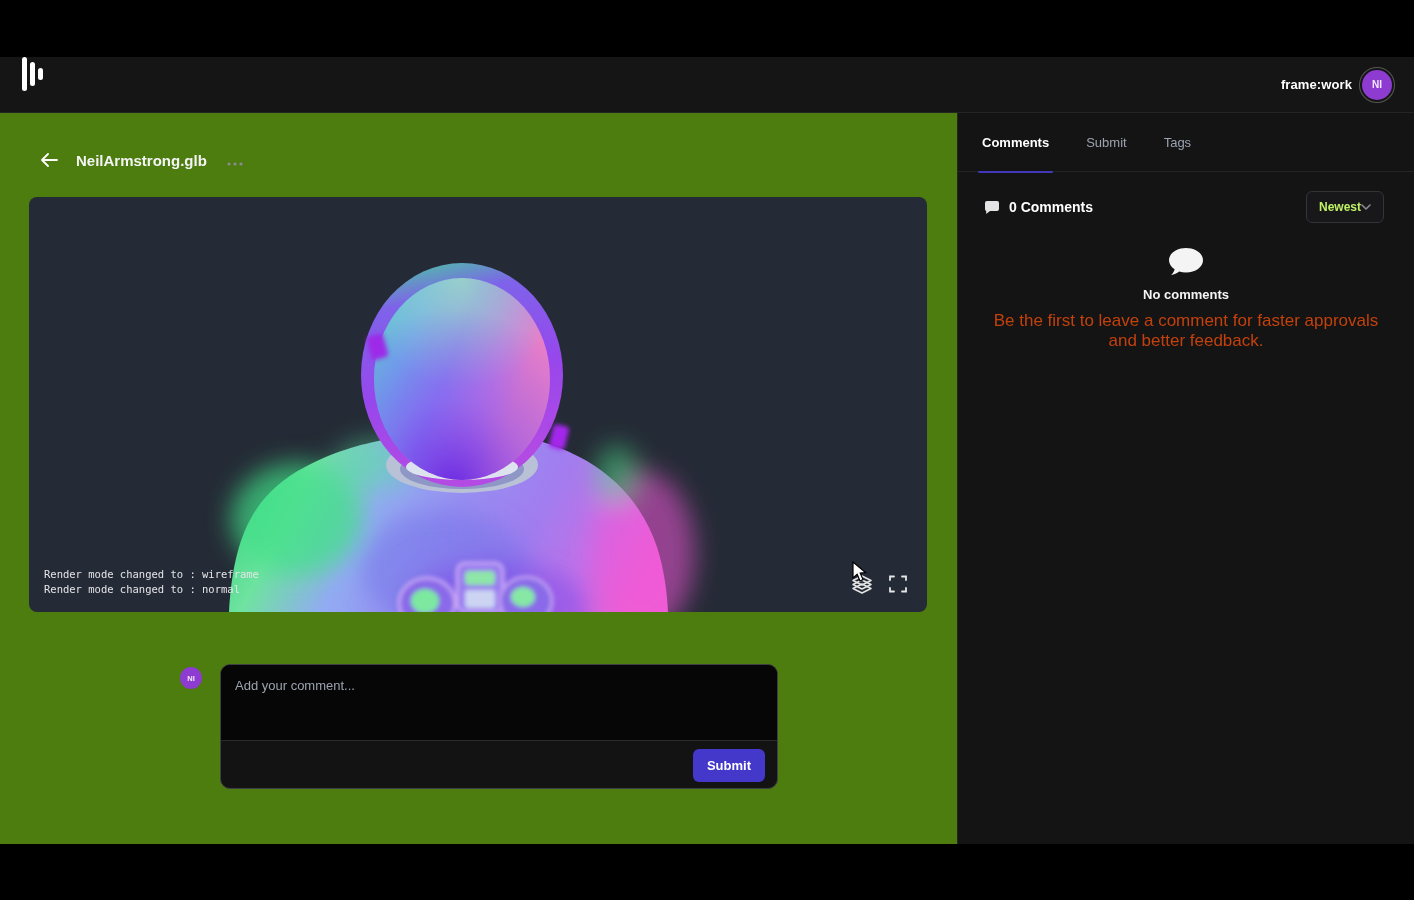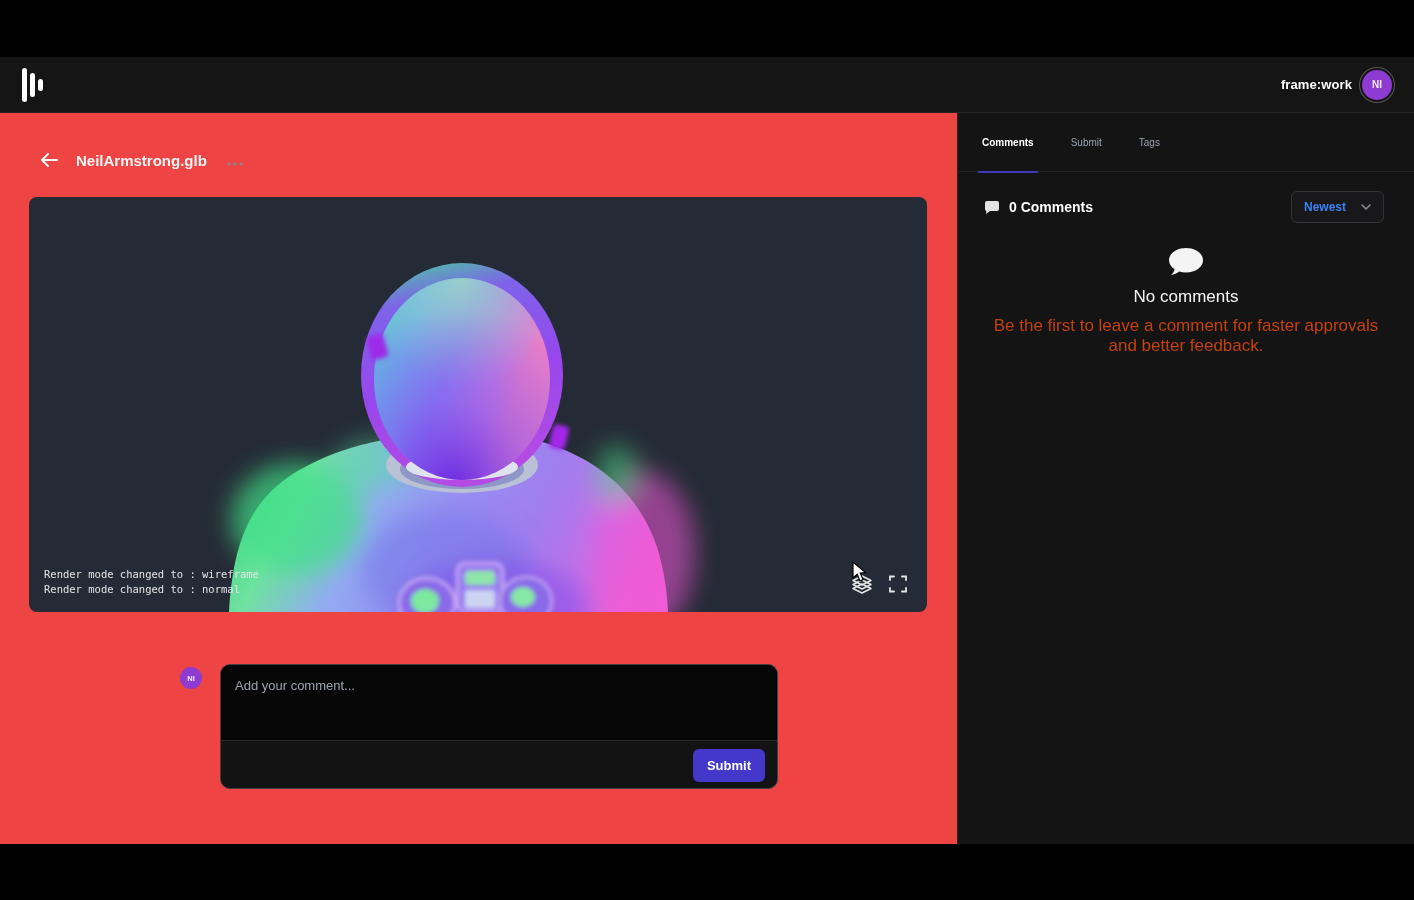--- a/index.html
+++ b/index.html
@@ -3,35 +3,35 @@
 <meta charset="utf-8">
 <style>
   * { margin:0; padding:0; box-sizing:border-box; }
   html,body { width:1414px; height:900px; background:#000; overflow:hidden;
               font-family:"Liberation Sans", sans-serif; -webkit-font-smoothing:antialiased; }
 
   .app { position:absolute; top:57px; left:0; width:1414px; height:787px; background:#121212; }
 
   
   .topbar { position:absolute; top:0; left:0; width:100%; height:56px; background:#151515;
-            border-bottom:1px solid #242424; display:flex; align-items:center;
+            border-bottom:1px solid #242424; display:flex; 
             justify-content:space-between; padding:0 22px 0 22px; }
   .logo { display:flex; align-items:center; gap:3px; height:34px; }
   .logo i { display:block; width:5px; background:#fff; border-radius:3px; }
   .logo i:nth-child(1){ height:34px; }
   .logo i:nth-child(2){ height:24px; }
   .logo i:nth-child(3){ height:12px; }
   .topbar-right { display:flex; align-items:center; gap:10px; }
   .brand { color:#fff; font-size:13px; font-weight:700; letter-spacing:.1px; }
   .avatar { width:30px; height:30px; border-radius:50%; background:#8d3bd0; color:#f4e9ff;
             display:flex; align-items:center; justify-content:center; font-size:10px; font-weight:700;
             box-shadow:0 0 0 2px #151515, 0 0 0 3px rgba(255,255,255,.28); }
 
   
-  .main  { position:absolute; top:56px; left:0; width:957px; height:731px; background:#ef4444; }
+  .main  { position:absolute; top:56px; left:0; width:957px; height:731px; background:#4d7c0f; }
   .panel { position:absolute; top:56px; left:957px; width:457px; height:731px; background:#141414;
            border-left:1px solid #262626; }
 
   
   .title-row { position:absolute; top:36px; left:38px; display:flex; align-items:center; gap:16px; }
   .back-btn { width:22px; height:22px; display:flex; align-items:center; justify-content:center;
               cursor:pointer; background:none; border:none; }
   .page-title { color:#f4f4f5; font-size:15px; font-weight:600; }
   .more-btn { background:none; border:none; color:#8a8a93; font-size:15px; letter-spacing:1px;
               cursor:pointer; padding:2px 4px; line-height:1; }
@@ -58,36 +58,36 @@
                    padding:13px 14px; border-bottom:1px solid #2a2a2a; }
   .comment-input::placeholder { color:#9ca3af; }
   .compose-footer { height:48px; display:flex; align-items:center; justify-content:flex-end; padding:0 12px; }
   .submit-btn { background:#4338ca; color:#fff; border:none; border-radius:6px; height:33px; padding:0 14px;
                 font-size:13px; font-weight:600; font-family:"Liberation Sans", sans-serif; cursor:pointer;margin-left:42px; }
 
   
   .tabs { height:59px; display:flex; align-items:center; gap:37px; padding:0 0 0 24px;
           border-bottom:1px solid #242424; }
   .tab { position:relative; height:59px; display:flex; align-items:center; color:#9ca3af;
-         font-size:10px; font-weight:500; background:none; border:none; cursor:pointer;
+         font-size:13px; font-weight:500; background:none; border:none; cursor:pointer;
          font-family:"Liberation Sans", sans-serif; }
   .tab.active { color:#fff; font-weight:600; }
   .tab.active::after { content:""; position:absolute; left:-4px; right:-4px; bottom:-1px; height:2px;
                        background:#4237b8; border-radius:1px; }
 
   .comments-head { display:flex; align-items:center; justify-content:space-between; padding:19px 30px 0 26px; }
   .count-wrap { display:flex; align-items:center; gap:9px; }
   .count-label { color:#fff; font-size:14px; font-weight:700; }
-  .sort-btn { display:flex; align-items:center; gap:15px; height:32px; padding:0 12px;
-              background:#18181b; border:1px solid #333338; border-radius:6px; color:#3b82f6;
+  .sort-btn { display:flex; align-items:center; gap:0; height:32px; padding:0 12px;
+              background:#18181b; border:1px solid #333338; border-radius:6px; color:#bef264;
               font-size:12px; font-weight:600; cursor:pointer; font-family:"Liberation Sans", sans-serif; }
 
   .empty { margin:24px auto 0; width:390px; text-align:center; }
   .empty-icon { margin:0 auto 10px; width:36px; height:30px; }
-  .empty-title { color:#f4f4f5; font-size:17px; font-weight:400; margin-bottom:9px; }
+  .empty-title { color:#f4f4f5; font-size:13px; font-weight:700; margin-bottom:9px; }
   .empty-desc { color:#c2410c; font-size:17px; line-height:20px; }
 </style>
 </head>
 <body>
 
 <div class="app">
 
   <header class="topbar">
     <div class="logo">
         <i></i>

